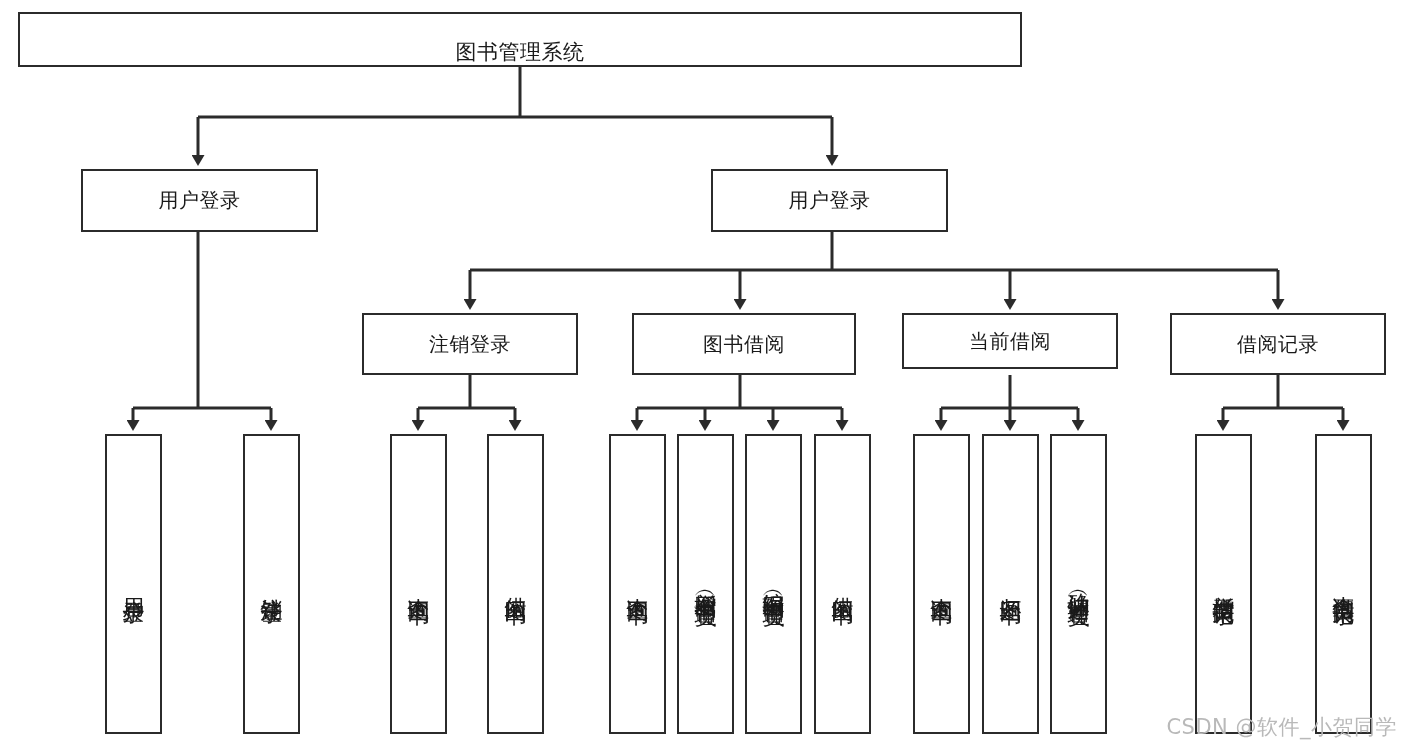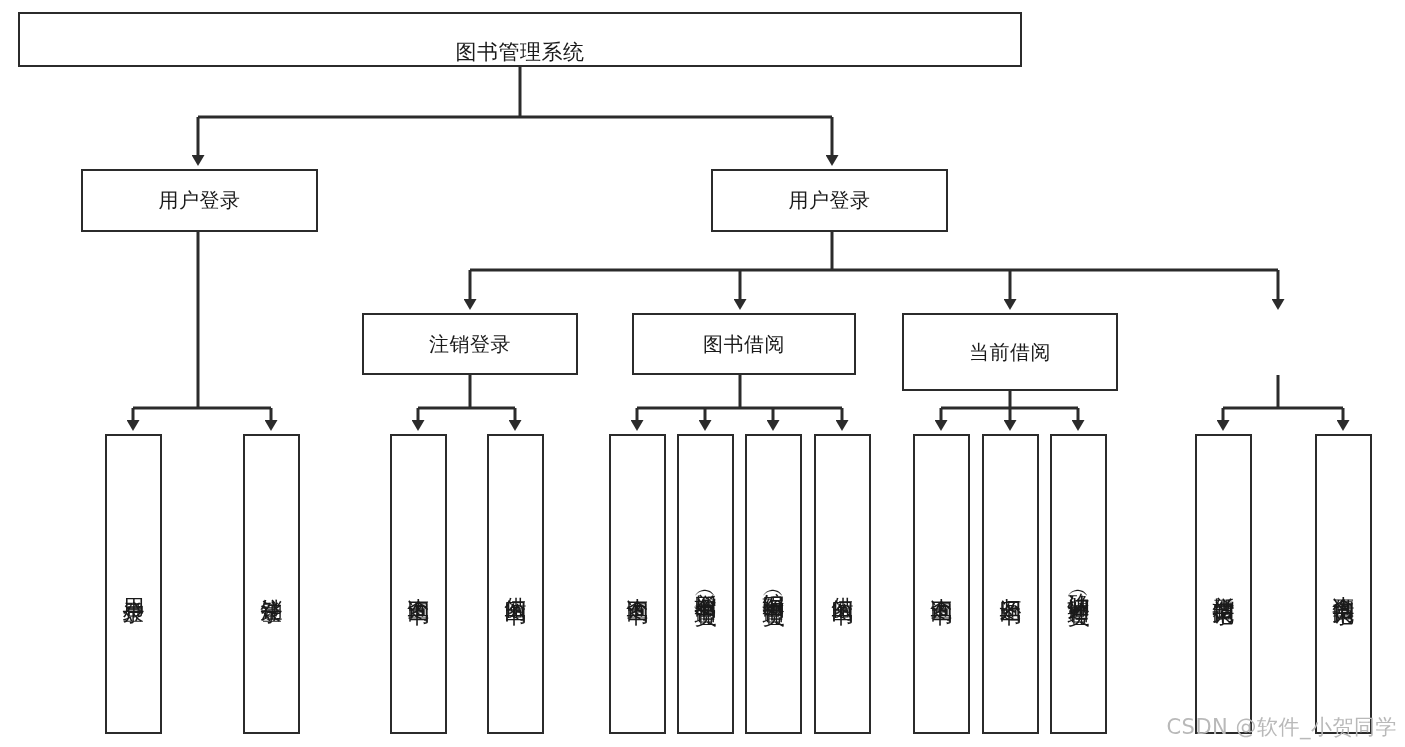--- a/index.html
+++ b/index.html
@@ -137,22 +137,25 @@
   <div class="node lvl-mid" style="left:711px; top:169px; width:237px; height:63px;">
     <span class="node-label">用户登录</span>
   </div>
 
   <div class="node lvl-mid" style="left:362px; top:313px; width:216px; height:62px;">
     <span class="node-label">注销登录</span>
   </div>
   <div class="node lvl-mid" style="left:632px; top:313px; width:224px; height:62px;">
     <span class="node-label">图书借阅</span>
   </div>
-  <div class="node lvl-mid" style="left:902px; top:313px; width:216px; height:78px;">
+  <div class="node lvl-mid" style="left:902px; top:313px; width:216px; height:56px;">
     <span class="node-label">当前借阅</span>
+  </div>
+  <div class="node lvl-mid" style="left:1170px; top:313px; width:216px; height:62px;">
+    <span class="node-label">借阅记录</span>
   </div>
 
   <div class="node leaf" style="left:105px; top:434px; width:57px; height:300px;">
     <span class="node-label">用户登录</span>
   </div>
   <div class="node leaf" style="left:243px; top:434px; width:57px; height:300px;">
     <span class="node-label">注销登录</span>
   </div>
 
   <div class="node leaf" style="left:390px; top:434px; width:57px; height:300px;">

